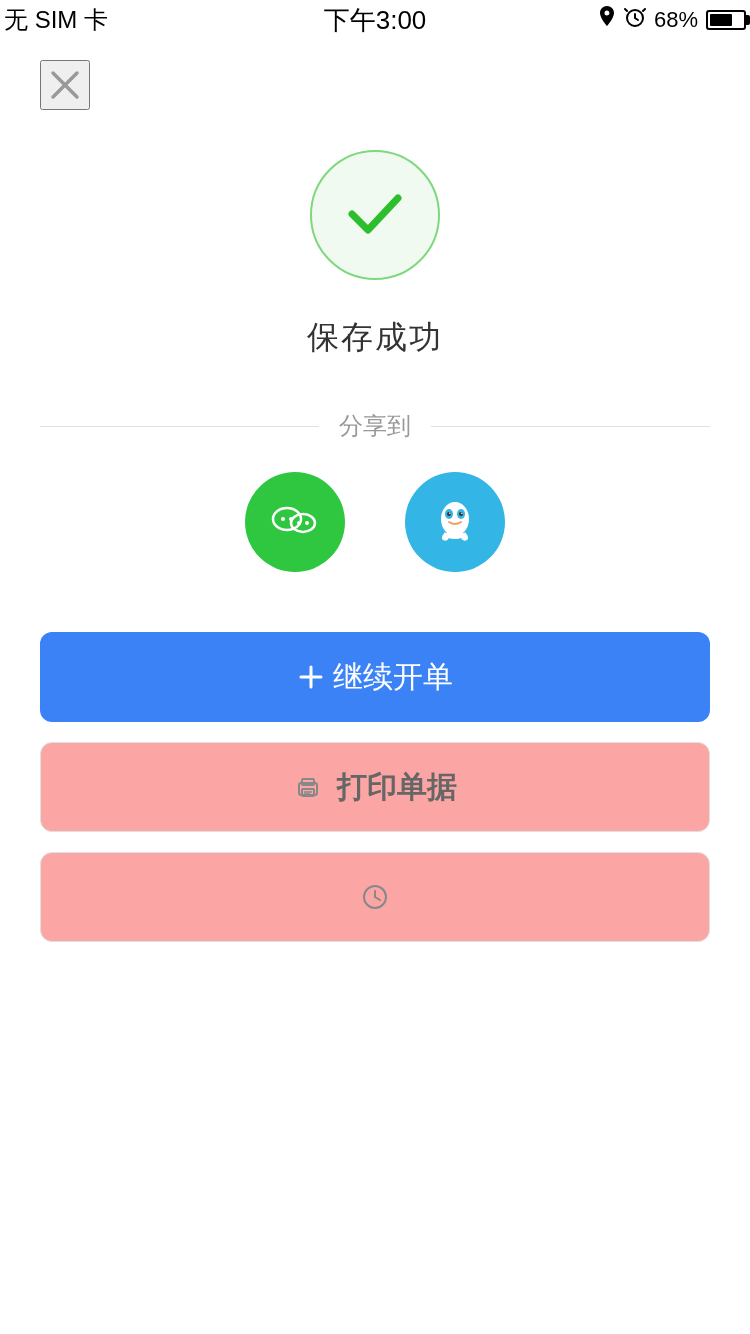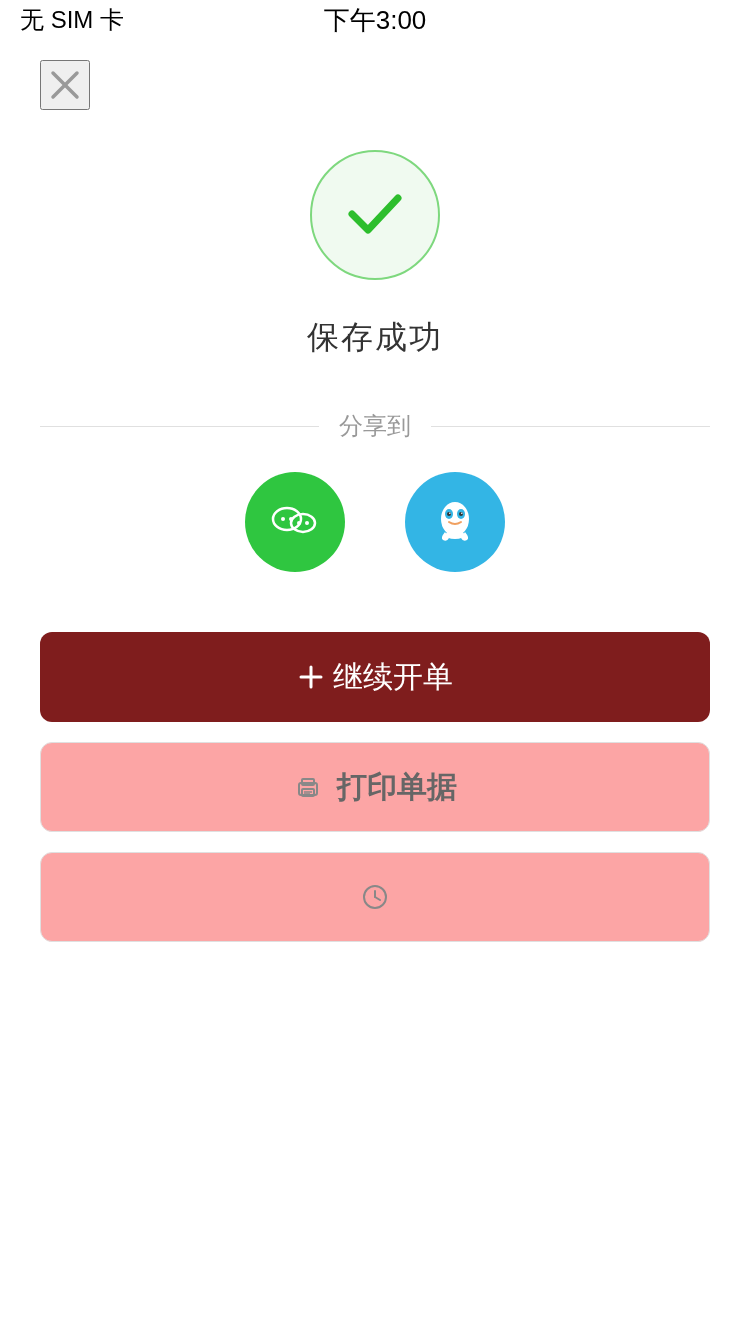--- a/index.html
+++ b/index.html
@@ -19,21 +19,21 @@
     }
 
     
     .status-bar {
       width: 100%;
       height: 40px;
       background: #ffffff;
       display: flex;
       align-items: center;
       justify-content: space-between;
-      padding: 0 20px;
+      padding: 0 4px;
     }
 
     .status-left {
       display: flex;
       align-items: center;
       gap: 8px;
       font-size: 24px;
       font-weight: 500;
       color: #000;
     }
@@ -215,21 +215,21 @@
       align-items: center;
       justify-content: center;
       gap: 14px;
       font-size: 30px;
       cursor: pointer;
       border: none;
       outline: none;
     }
 
     .btn-primary {
-      background: #7f1d1d;
+      background: #3b82f6;
       color: #ffffff;
       gap: 8px;
     }
 
     .btn-secondary {
       background: #fca5a5;
       color: #666666;
       border: 1px solid #e0e0e0;
       font-weight: bold;
     }
@@ -248,20 +248,40 @@
     <span>
       <svg viewBox="0 0 30 22" fill="none" xmlns="http://www.w3.org/2000/svg">
         <path d="M15 18a2 2 0 1 1 0 4 2 2 0 0 1 0-4z" fill="#000"></path>
         <path d="M9 13.5C10.7 11.8 12.7 11 15 11s5.3.8 6 2.5" stroke="#000" stroke-width="2.2" stroke-linecap="round" fill="none"></path>
         <path d="M4 9C6.8 6.2 10.7 4.5 15 4.5S23.2 6.2 26 9" stroke="#000" stroke-width="2.2" stroke-linecap="round" fill="none"></path>
         <path d="M0 4.5C3.8 1.7 9.2 0 15 0s11.2 1.7 15 4.5" stroke="#000" stroke-width="2.2" stroke-linecap="round" fill="none"></path>
       </svg>
     </span>
   </div>
   <div class="status-center">下午3:00</div>
+  <div class="status-right">
+    <span>
+      <svg width="18" height="22" viewBox="0 0 18 22" fill="none">
+        <path d="M9 0C5.13 0 2 3.13 2 7c0 5.25 7 13 7 13s7-7.75 7-13c0-3.87-3.13-7-7-7zm0 9.5A2.5 2.5 0 1 1 9 4.5a2.5 2.5 0 0 1 0 5z" fill="#000"></path>
+      </svg>
+    </span>
+    <span>
+      <svg width="22" height="22" viewBox="0 0 22 22" fill="none">
+        <circle cx="11" cy="12" r="8" stroke="#000" stroke-width="2" fill="none"></circle>
+        <path d="M11 8v4l3 2" stroke="#000" stroke-width="2" stroke-linecap="round"></path>
+        <path d="M3 5L1 3M19 5l2-2" stroke="#000" stroke-width="2" stroke-linecap="round"></path>
+      </svg>
+    </span>
+    <span>68%</span>
+    <span class="battery-icon">
+      <span class="battery-rect">
+          <span class="battery-fill"></span>
+        </span>
+    </span>
+  </div>
 </div>
 
 <div class="main-content">
 
   <button class="close-btn" aria-label="关闭">
     <svg viewBox="0 0 36 36" fill="none" xmlns="http://www.w3.org/2000/svg">
       <line x1="6" y1="6" x2="30" y2="30" stroke="#999999" stroke-width="3.5" stroke-linecap="round"></line>
       <line x1="30" y1="6" x2="6" y2="30" stroke="#999999" stroke-width="3.5" stroke-linecap="round"></line>
     </svg>
   </button>

